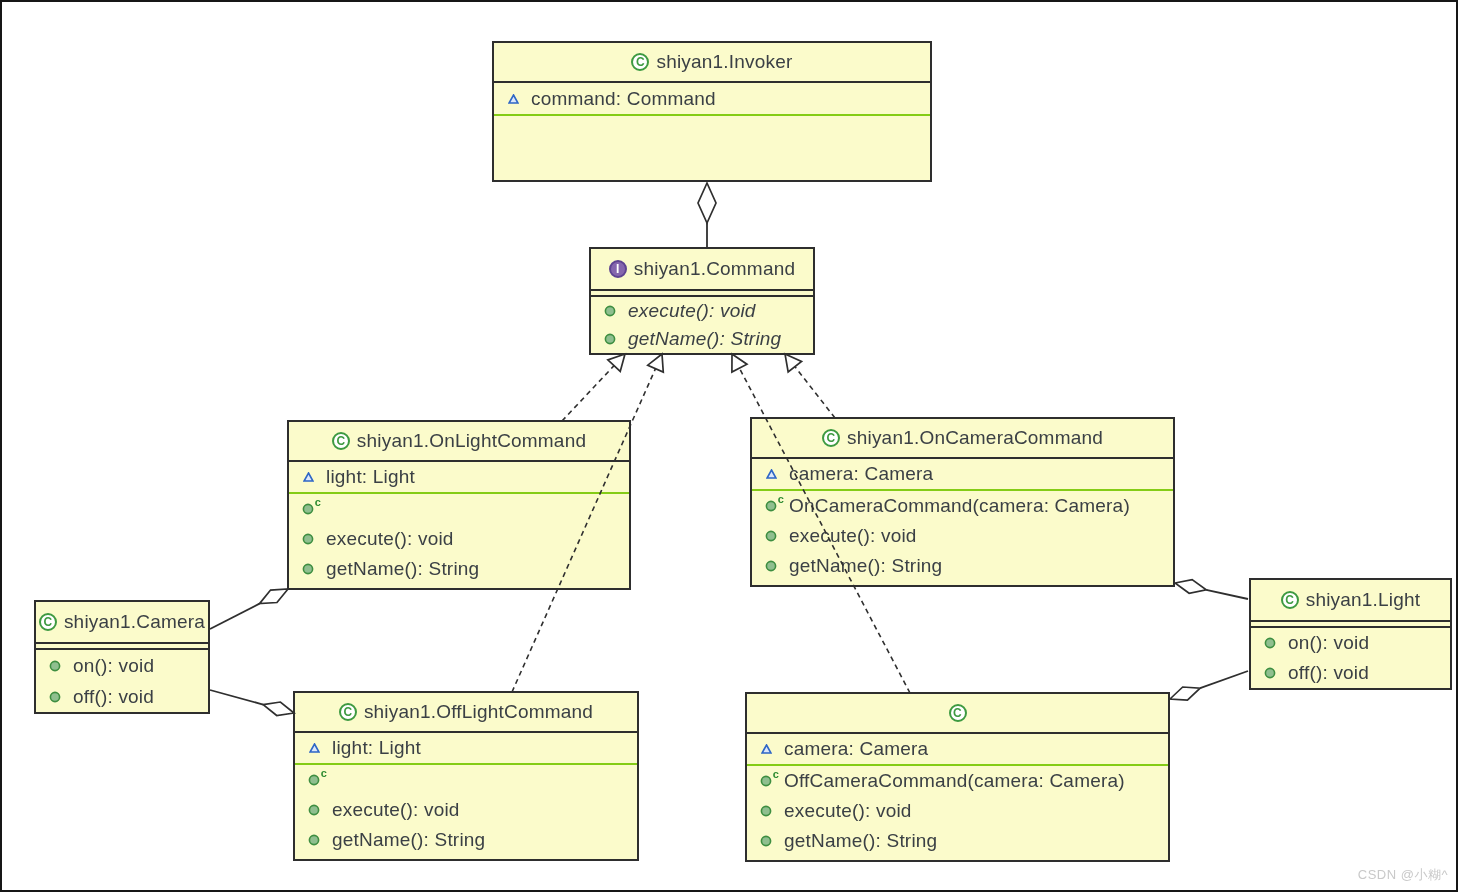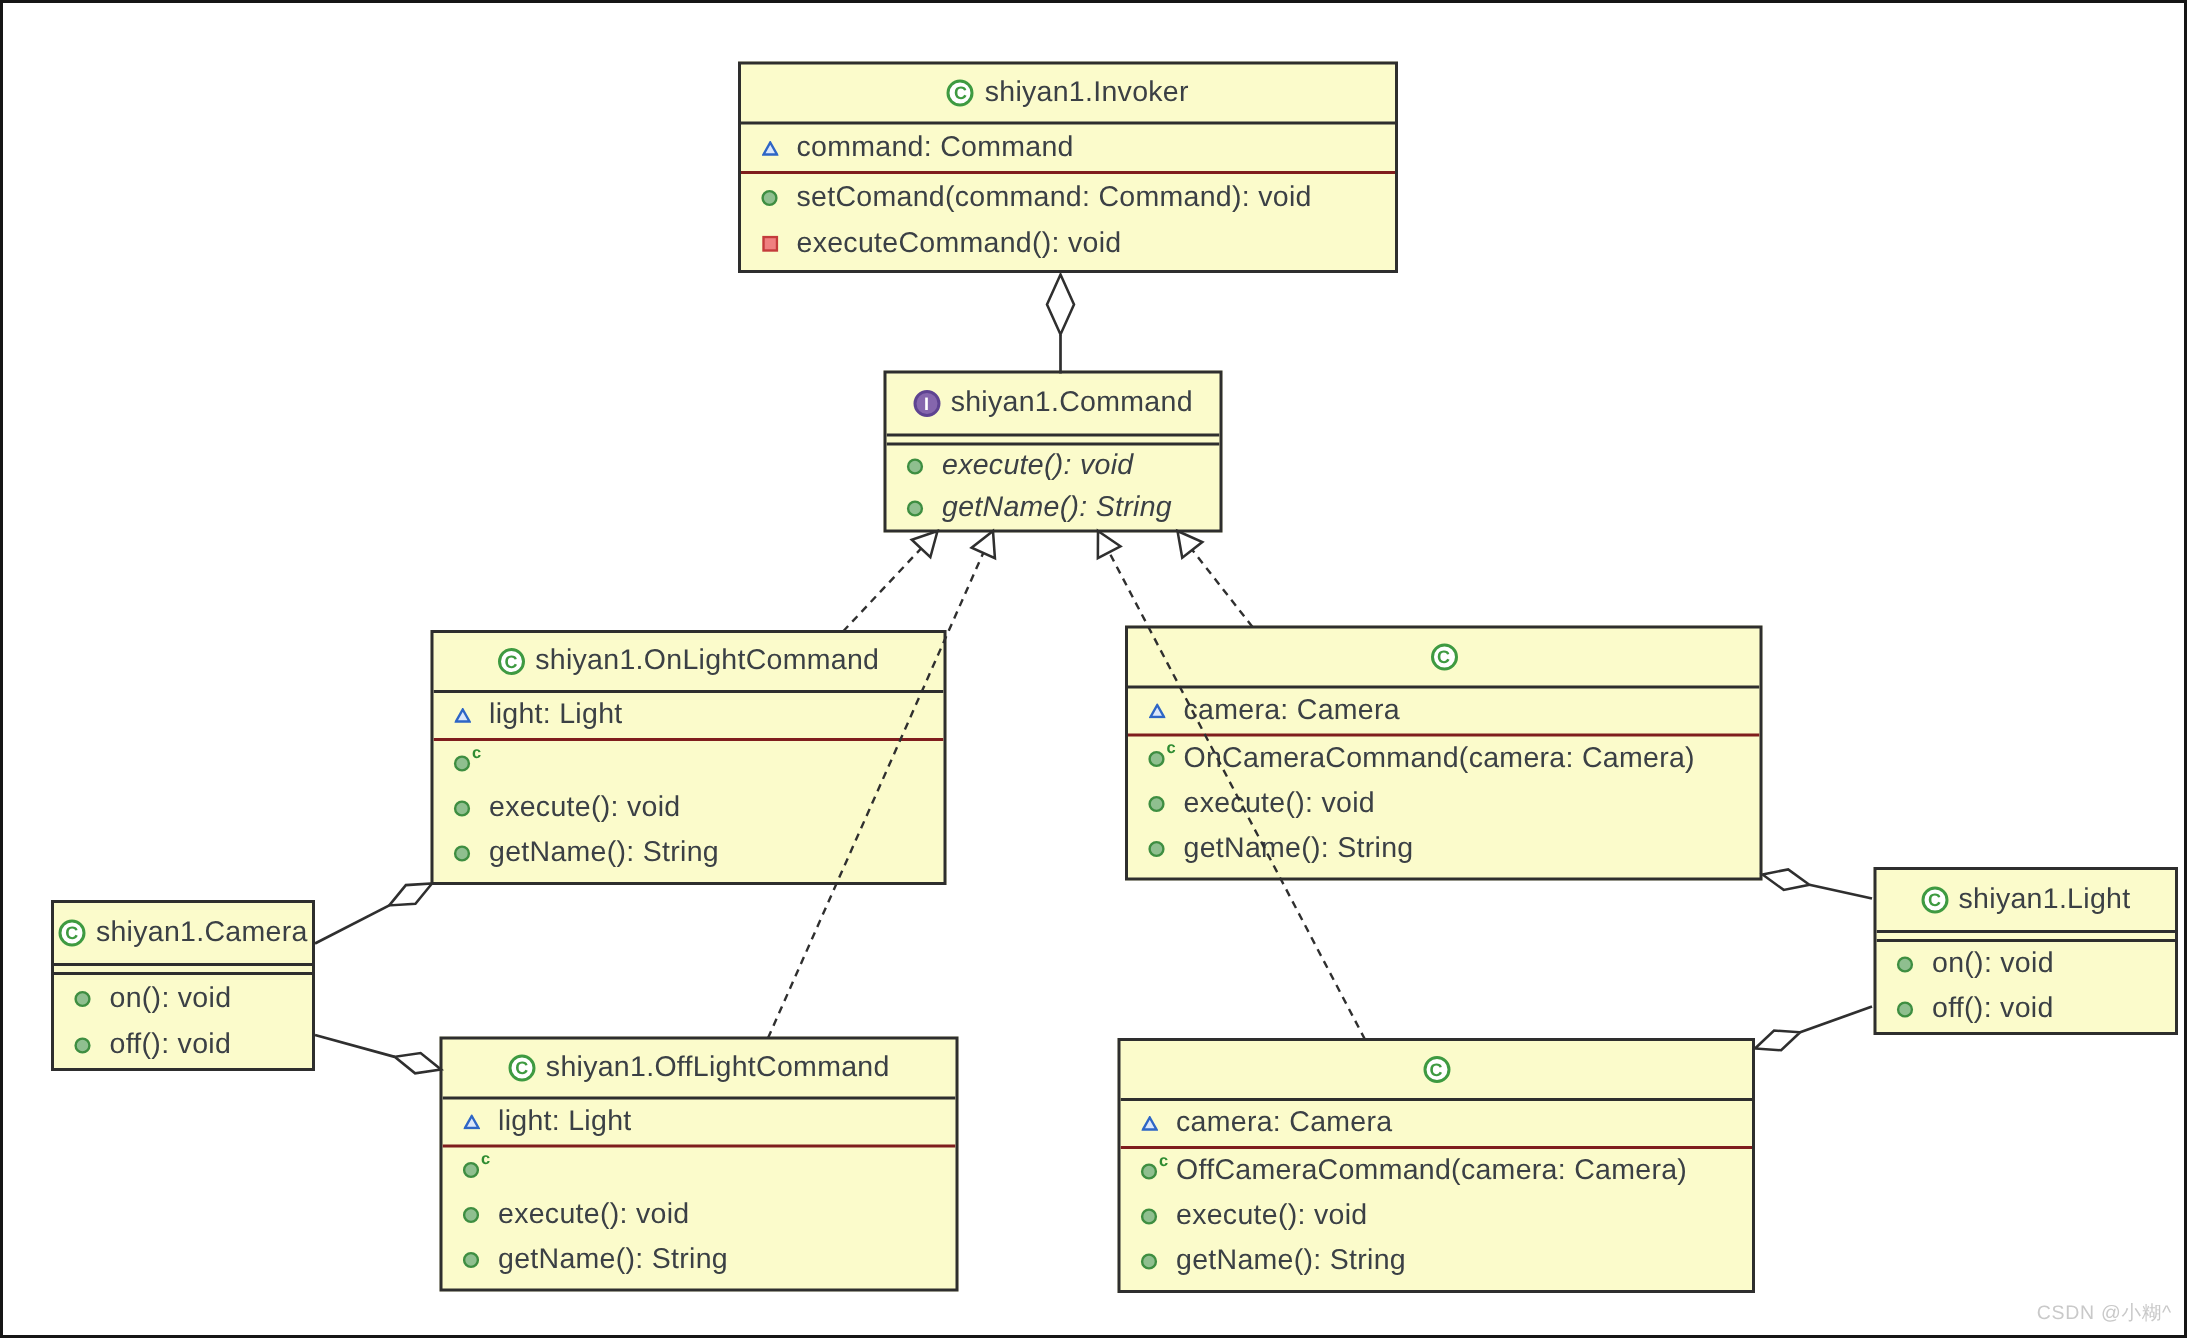--- a/index.html
+++ b/index.html
@@ -12,21 +12,21 @@
     position:absolute;background:#fbfbcb;border:2px solid #2e2e2e;
     box-sizing:border-box;z-index:1;overflow:hidden;
   }
   .title{
     height:var(--title,40px);display:flex;align-items:center;justify-content:center;
     gap:7px;border-bottom:2px solid #2e2e2e;font-size:19px;letter-spacing:.2px;
     box-sizing:border-box;white-space:nowrap;
   }
   .dsep{height:4px;border-bottom:2px solid #2e2e2e;}
   .sect{box-sizing:border-box;}
-  .sect.fields{border-bottom:2px solid #7f1d1d;}
+  .sect.fields{border-bottom:2px solid #84cc16;}
   .row{
     height:var(--row,31px);display:flex;align-items:center;gap:9px;
     padding-left:10px;font-size:19px;letter-spacing:.2px;white-space:nowrap;
     box-sizing:border-box;
   }
   .row.it{font-style:italic;}
   .ic{display:inline-flex;align-items:center;justify-content:center;width:18px;flex:0 0 18px;}
   .badge{
     width:18px;height:18px;flex:0 0 18px;border-radius:50%;box-sizing:border-box;
     display:inline-flex;align-items:center;justify-content:center;
@@ -58,38 +58,20 @@
     <div class="sect fields">
       <div class="row">
         <span class="ic">
             <svg width="11" height="10" viewBox="0 0 11 10">
               <polygon points="5.5,1 10,9 1,9" fill="#dbe7fb" stroke="#2e66c6" stroke-width="1.6"></polygon>
             </svg>
           </span>
         <span>command: Command</span>
       </div>
     </div>
-    <div class="sect">
-      <div class="row">
-        <span class="ic">
-            <svg width="12" height="12" viewBox="0 0 12 12">
-              <circle cx="6" cy="6" r="4.6" fill="#8fbf8f" stroke="#3e8e41" stroke-width="1.6"></circle>
-            </svg>
-          </span>
-        <span>setComand(command: Command): void</span>
-      </div>
-      <div class="row">
-        <span class="ic">
-            <svg width="11" height="11" viewBox="0 0 11 11">
-              <rect x="1" y="1" width="9" height="9" fill="#ef8080" stroke="#c43b3b" stroke-width="1.6"></rect>
-            </svg>
-          </span>
-        <span>executeCommand(): void</span>
-      </div>
-    </div>
   </div>
 
   <div class="uml-box" style="left:587px;top:245px;width:226px;height:108px;--title:42px;--row:28px">
     <div class="title">
       <span class="badge ifc">I</span>
       <span>shiyan1.Command</span>
     </div>
     <div class="dsep"></div>
     <div class="sect">
       <div class="row it">
@@ -150,20 +132,21 @@
             </svg>
           </span>
         <span>getName(): String</span>
       </div>
     </div>
   </div>
 
   <div class="uml-box" style="left:748px;top:415px;width:425px;height:170px;--title:40px;--row:30px">
     <div class="title">
       <span class="badge cls">C</span>
+      <span>shiyan1.OnCameraCommand</span>
     </div>
     <div class="sect fields">
       <div class="row">
         <span class="ic">
             <svg width="11" height="10" viewBox="0 0 11 10">
               <polygon points="5.5,1 10,9 1,9" fill="#dbe7fb" stroke="#2e66c6" stroke-width="1.6"></polygon>
             </svg>
           </span>
         <span>camera: Camera</span>
       </div>

